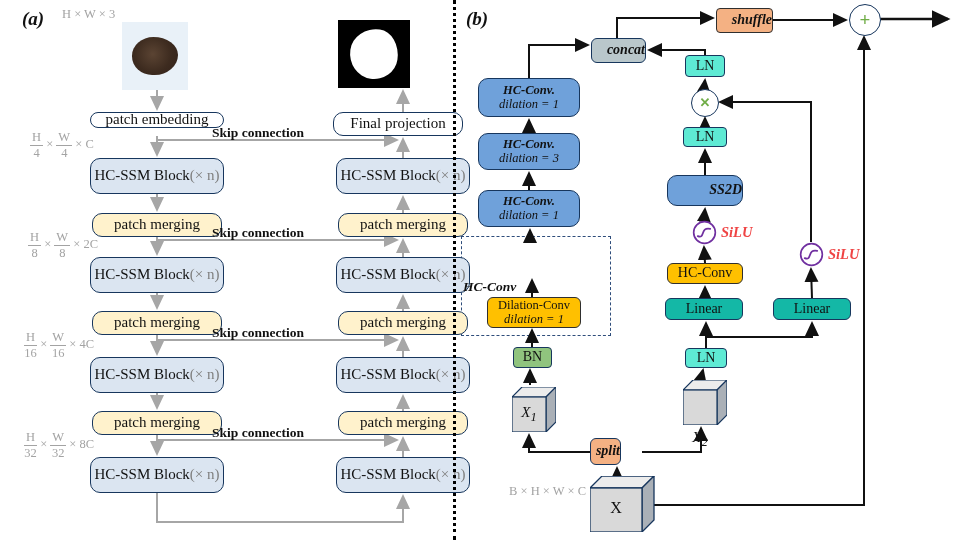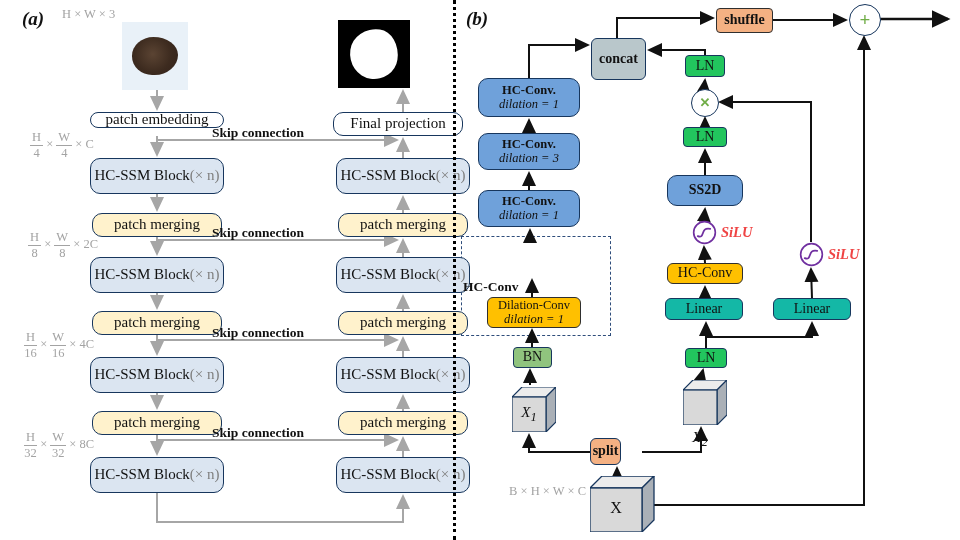--- a/index.html
+++ b/index.html
@@ -4,23 +4,23 @@
 <style>
   html,body{margin:0;padding:0;background:#fff;}
   #fig{position:relative;width:960px;height:540px;background:#fff;overflow:hidden;
        font-family:"Liberation Serif","DejaVu Serif",serif;color:#111;}
   .abs{position:absolute;box-sizing:border-box;}
   .box{position:absolute;box-sizing:border-box;display:flex;align-items:center;justify-content:center;
        text-align:center;border:1.5px solid #17365d;background:#fff;z-index:4;line-height:1.05;}
   .r10{border-radius:10px;} .r6{border-radius:6px;} .r4{border-radius:4px;}
   .blue-lt{background:#dbe5f1;} .yellow-lt{background:#fff2cc;}
   .blue-md{background:#6fa1da;} .gold{background:#ffc000;border-color:#2f2f2f;}
-  .green{background:#90c47e;} .purple{background:#22c55e;} .graybox{background:#14b8a6;}
+  .green{background:#90c47e;} .purple{background:#5eead4;} .graybox{background:#14b8a6;}
   .concatc{background:#b9c7cb;} .orange{background:#f4b183;}
-  .bi{font-weight:bold;}
+  .bi{font-weight:bold;font-style:italic;justify-content:flex-end;}
   .it{font-style:italic;}
   .f15{font-size:15px;} .f14{font-size:14px;} .f12{font-size:12.5px;}
   .suffix{color:#7f7f7f;}
   .dimlabel{position:absolute;color:#a3a3a3;font-size:12.5px;white-space:nowrap;z-index:4;}
   .frac{display:inline-block;vertical-align:middle;text-align:center;line-height:1;}
   .frac .nu{display:block;border-bottom:1.2px solid #a3a3a3;padding:0 2px 1px;}
   .frac .de{display:block;padding-top:1px;}
   .skiplbl{position:absolute;font-weight:bold;font-size:13.5px;z-index:5;white-space:nowrap;}
   .panel-label{position:absolute;font-weight:bold;font-style:italic;font-size:19px;z-index:5;}
   .opcircle{position:absolute;border:1.6px solid #17365d;border-radius:50%;background:#fff;
@@ -297,21 +297,21 @@
   <div class="box r4 purple f14" style="left:683px;top:127px;width:44px;height:20px;">
     <span>LN</span>
   </div>
   <div class="opcircle" style="left:691px;top:89px;width:26px;height:26px;font-size:13px;">
     <span>✕</span>
   </div>
   <div class="box r4 purple f14" style="left:685px;top:55px;width:40px;height:22px;">
     <span>LN</span>
   </div>
 
-  <div class="box r6 concatc bi f14" style="left:591px;top:38px;width:55px;height:42px;">
+  <div class="box r6 concatc bi f14" style="left:591px;top:38px;width:55px;height:25px;">
     <span>concat</span>
   </div>
   <div class="box r4 orange bi f14" style="left:716px;top:8px;width:57px;height:25px;border-color:#2f2f2f;">
     <span>shuffle</span>
   </div>
   <div class="opcircle" style="left:849px;top:4px;width:30px;height:30px;font-size:19px;">
     <span>+</span>
   </div>
 
 </div>

